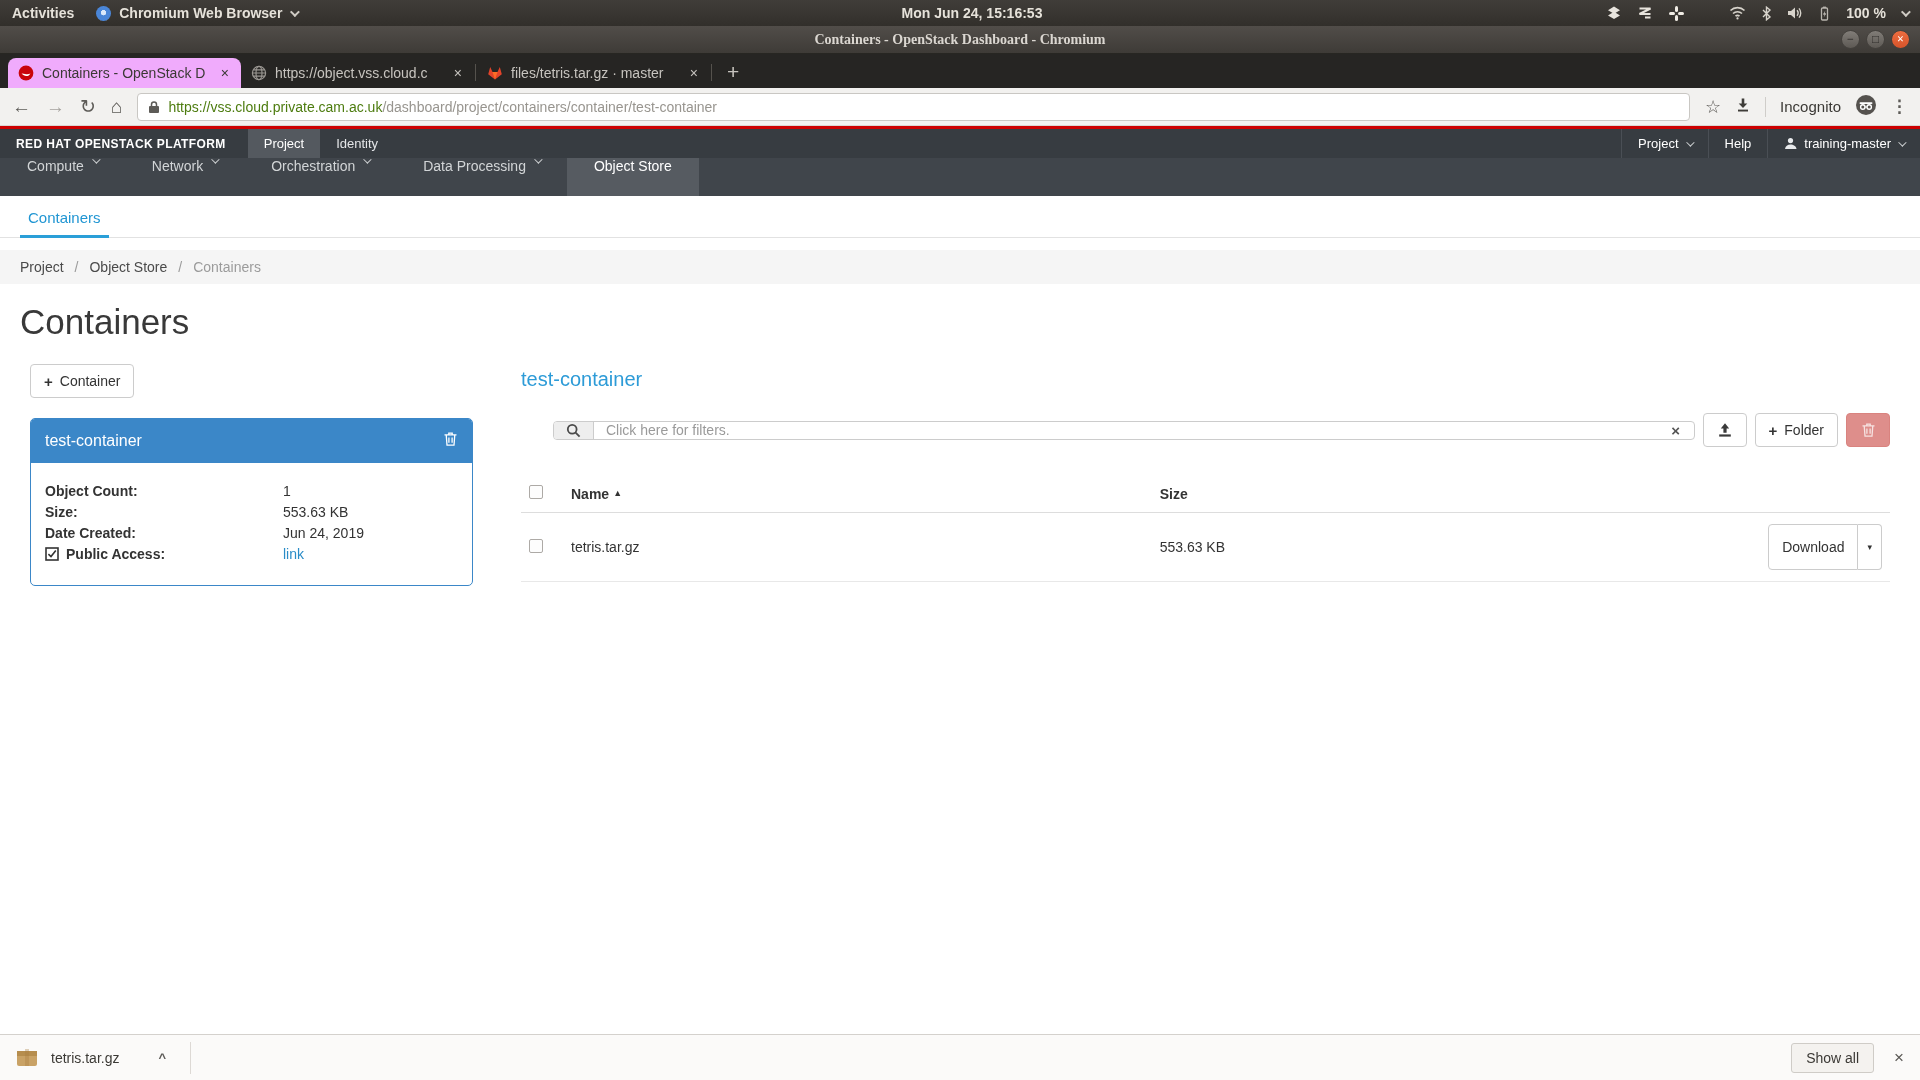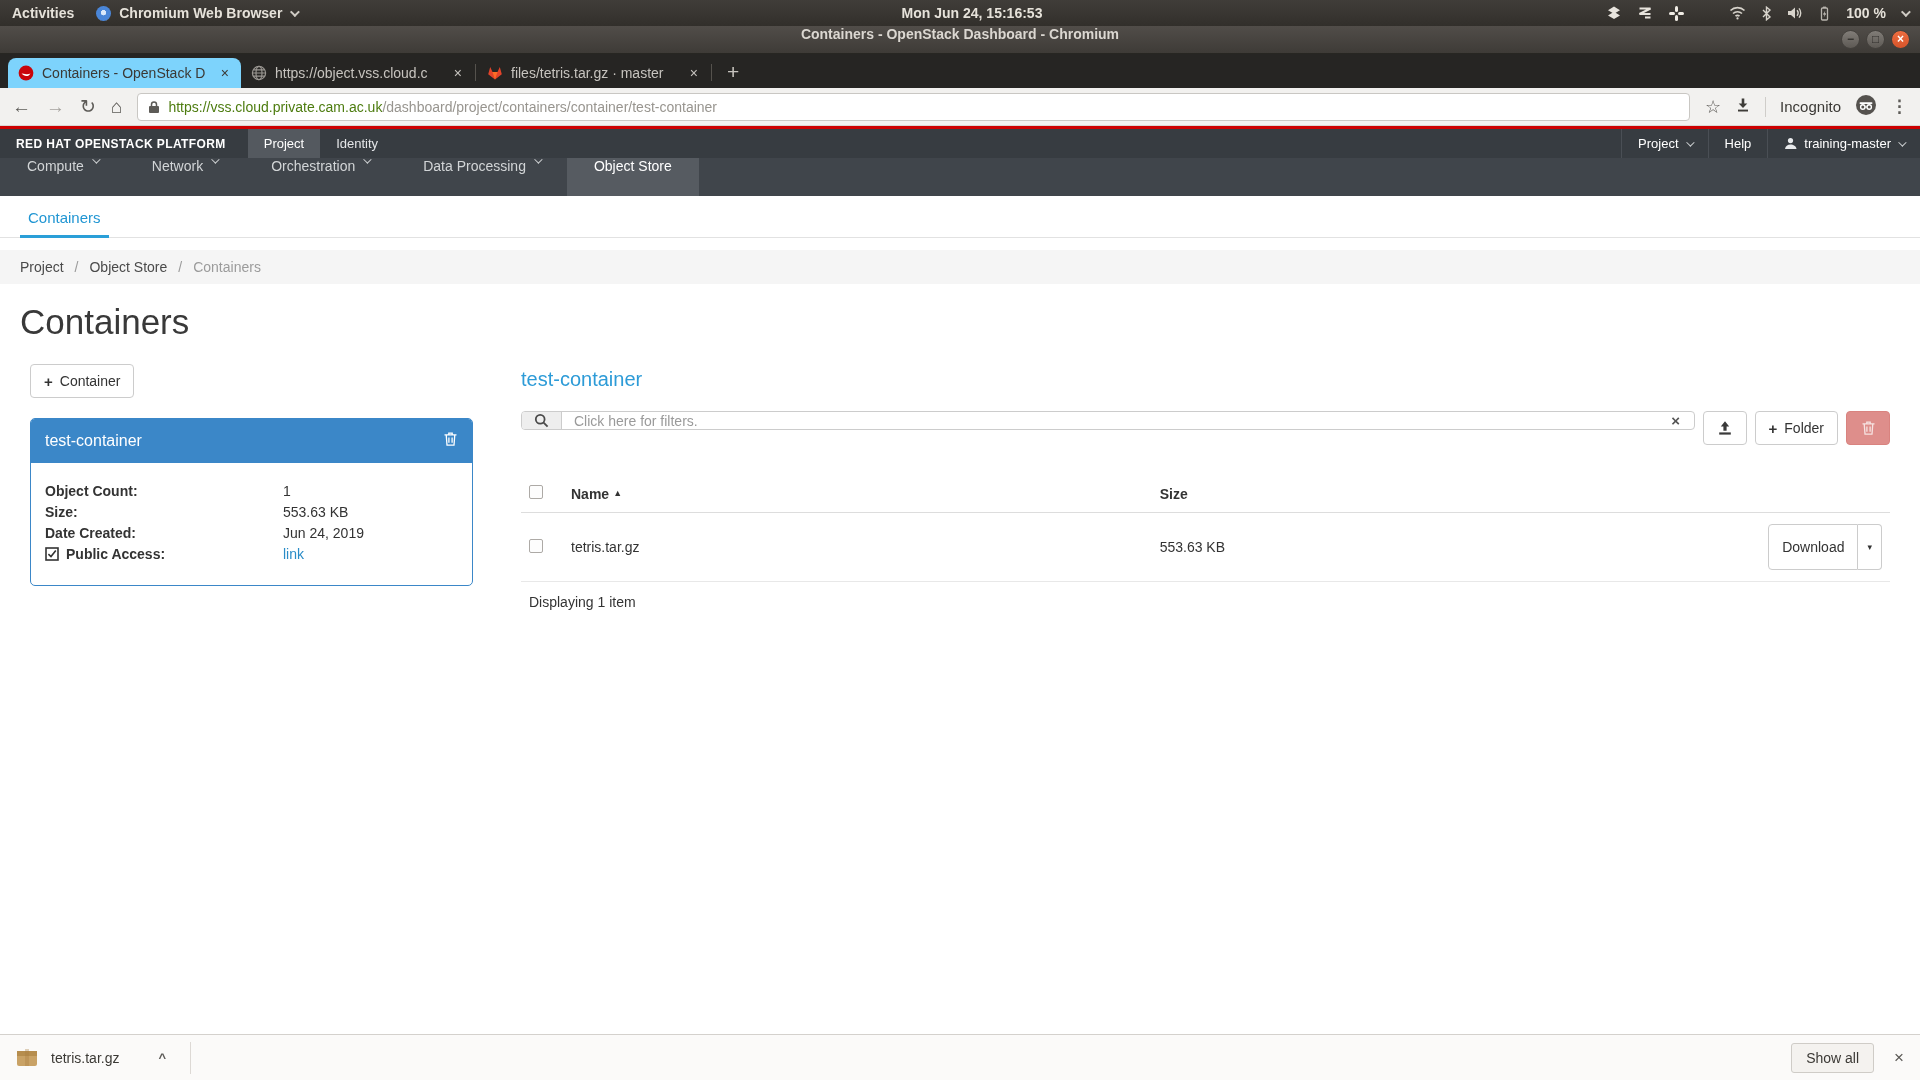--- a/index.html
+++ b/index.html
@@ -16,31 +16,31 @@
     background:radial-gradient(circle at 50% 45%, #dbe9fb 0 22%, #4a86d8 26% 72%, #86aee6 74%); flex:none; }
   .chev { width:7px; height:7px; border-right:2px solid #cfcbc4; border-bottom:2px solid #cfcbc4;
     transform:rotate(45deg) translateY(-2px); display:inline-block; }
   .gb-clock { position:absolute; left:50%; transform:translateX(-50%);padding-left:24px; }
   .gb-right { margin-left:auto; display:flex; align-items:center; gap:15px; }
   .tray-gap { width:14px; }
   .gb-right svg { display:block; }
 
   
   .win-title { height:28px; flex:none; background:linear-gradient(#514d49,#3e3b37); border-bottom:1px solid #272622;
-    color:#dbd7d1; font-weight:bold; font-size:14px; display:flex; justify-content:center; position:relative; }
+    color:#dbd7d1; font-weight:bold; font-size:14px; display:flex; align-items:center; justify-content:center; position:relative;font-family:Liberation Serif, serif; }
   .win-controls { position:absolute; right:10px; top:4px; display:flex; gap:6px; }
   .wc { width:19px; height:19px; border-radius:50%; border:1px solid #44413d;
     background:linear-gradient(#817d78,#5d5954); color:#312f2c; font-size:12px; line-height:17px; text-align:center; }
   .wc.close { background:linear-gradient(#ed6d40,#d5542b); color:#fff; }
 
   
   .tab-strip { height:34px; flex:none; background:#262523; display:flex; align-items:flex-end; padding-left:8px; }
   .tab { width:233px; height:30px; display:flex; align-items:center; gap:8px; padding:0 10px; font-size:14px;
     border-radius:8px 8px 0 0; color:#c7c4bf; }
-  .tab.active { background:#7dd3fc; color:#3b3935; }
+  .tab.active { background:#f0abfc; color:#3b3935; }
   .tab-label { flex:1; white-space:nowrap; overflow:hidden; }
   .tab-close { font-size:14px; padding:0 2px; }
   .tab-sep { width:1px; height:17px; background:#55524d; margin:0 1px 7px; }
   .new-tab { color:#c7c4bf; font-size:21px; margin:0 0 4px 14px; }
   .fav { width:16px; height:16px; flex:none; }
 
   
   .toolbar { height:38px; flex:none; background:#f2f1ef; border-bottom:1px solid #d9d7d3;
     display:flex; align-items:center; padding:0 12px; gap:15px; }
   .nav-ico { color:#5d5b57; font-size:19px; line-height:1; }
@@ -90,21 +90,21 @@
 
   .container-card { margin-top:20px; border:1px solid #3b87c8; border-radius:5px; overflow:hidden; background:#fff; }
   .card-head { background:#3b87c8; color:#fff; font-size:16px; padding:12px 14px; display:flex; align-items:center; }
   .card-trash { margin-left:auto; }
   .card-body { padding:15px 14px 18px; font-size:14px; color:#333; }
   .card-row { display:flex; align-items:center; margin:5px 0; }
   .card-label { font-weight:bold; width:238px; display:flex; align-items:center; gap:7px; }
   .link-blue { color:#2a8cc7; }
 
   .obj-title { color:#2d9bd7; font-size:20px; font-weight:normal; margin:4px 0 20px; }
-  .filter-row { display:flex; align-items:flex-start; gap:8px; height:38px; }
+  .filter-row { display:flex; align-items:center; gap:8px; height:38px;margin-left:32px; }
   .search-group { flex:1; display:flex; align-items:stretch; border:1px solid #ccc; border-radius:4px; background:#fff; overflow:hidden; }
   .search-prefix { width:40px; background:#eee; border-right:1px solid #ccc; display:flex; align-items:center; justify-content:center; }
   .filter-input { flex:1; border:none; outline:none; font-size:14px; padding:0 12px; color:#333; font-family:"Liberation Sans",sans-serif; }
   .filter-input::placeholder { color:#9a9a9a; }
   .clear-x { width:36px; display:flex; align-items:center; justify-content:center; color:#555; font-weight:bold; font-size:15px; }
   .btn-square { width:44px; justify-content:center; padding:8px 0; }
   .btn-delete { background:#de8e8b; border-color:#d9837f; }
 
   .obj-table { width:100%; border-collapse:collapse; margin-top:26px; font-size:14px; color:#333; }
   .obj-table th { text-align:left; font-weight:bold; padding:10px 8px; border-bottom:1px solid #ddd; }
@@ -423,21 +423,20 @@
               <td>553.63 KB</td>
               <td>
                 <span class="split-btn">
                   <button class="split-main">Download</button>
                   <button class="split-caret">▾</button>
                 </span>
               </td>
             </tr>
           </tbody>
         </table>
-        <div class="table-footer">Displaying 1 item</div>
       </div>
     </div>
   </div>
 
   <div class="shelf">
     <div class="shelf-item">
       <svg width="22" height="20" viewBox="0 0 22 20">
           <rect x="1" y="3" width="20" height="15" rx="2" fill="#c9a266"></rect>
           <rect x="1" y="3" width="20" height="5" fill="#b68d4e"></rect>
           <rect x="9" y="1" width="4" height="17" fill="#a87f42" opacity="0.35"></rect>

